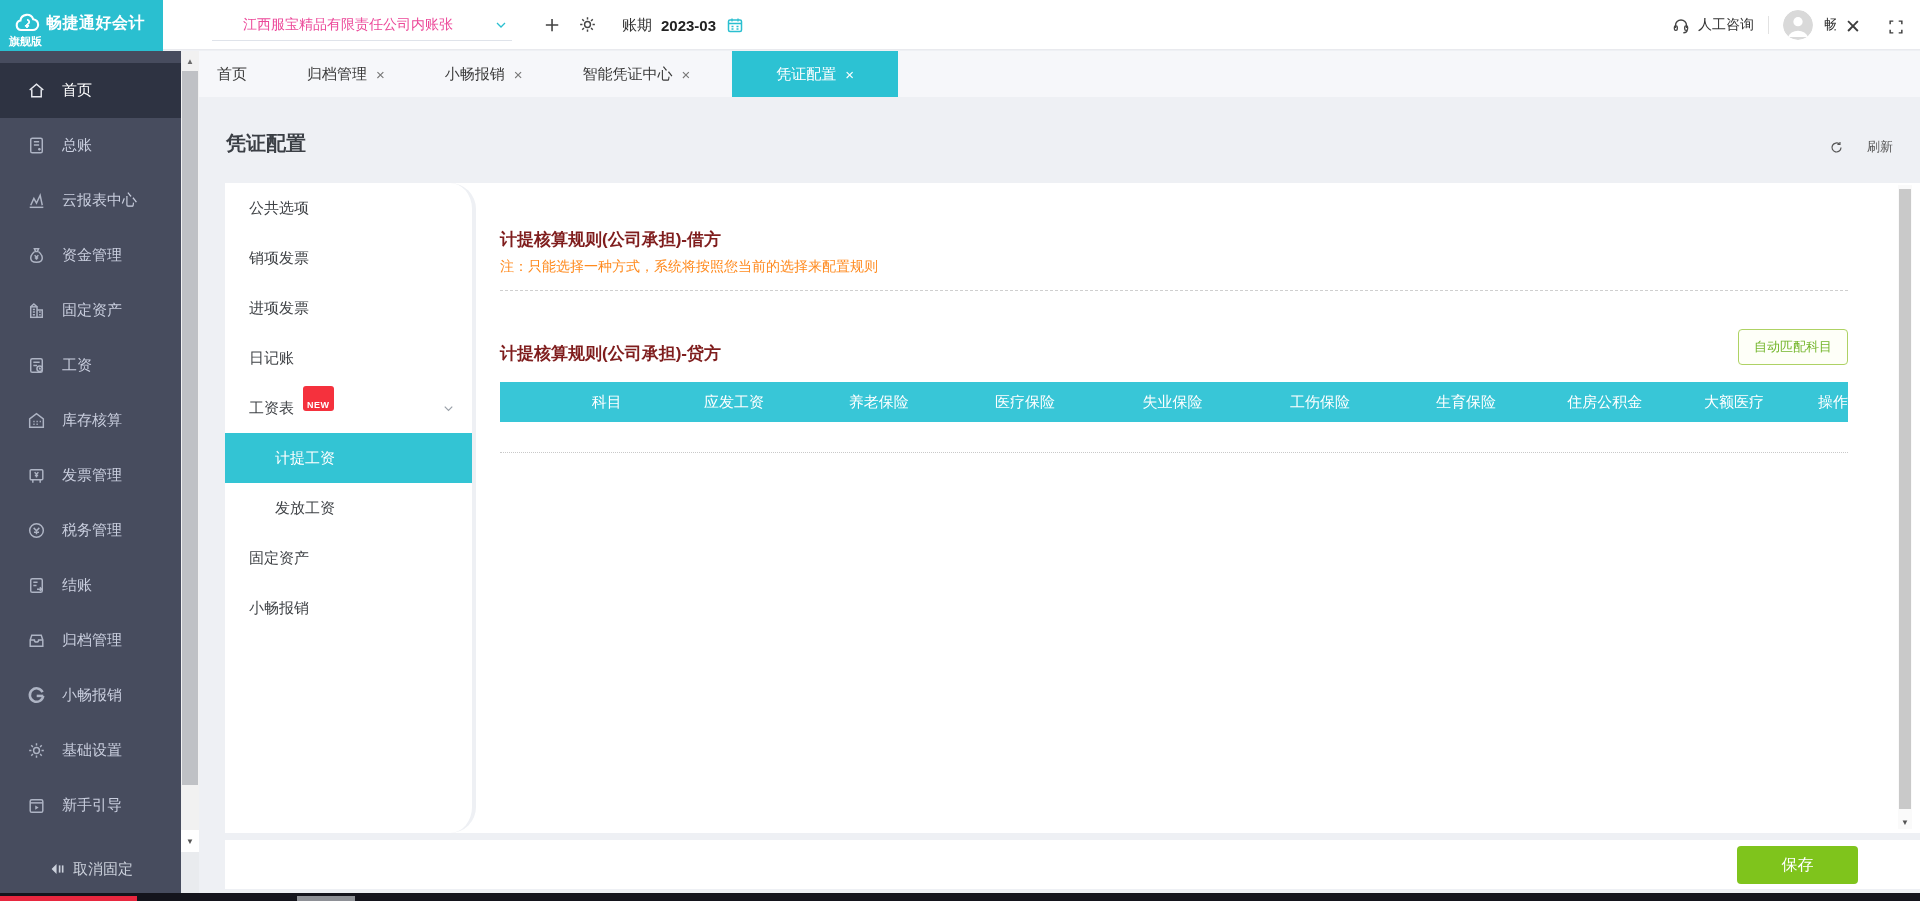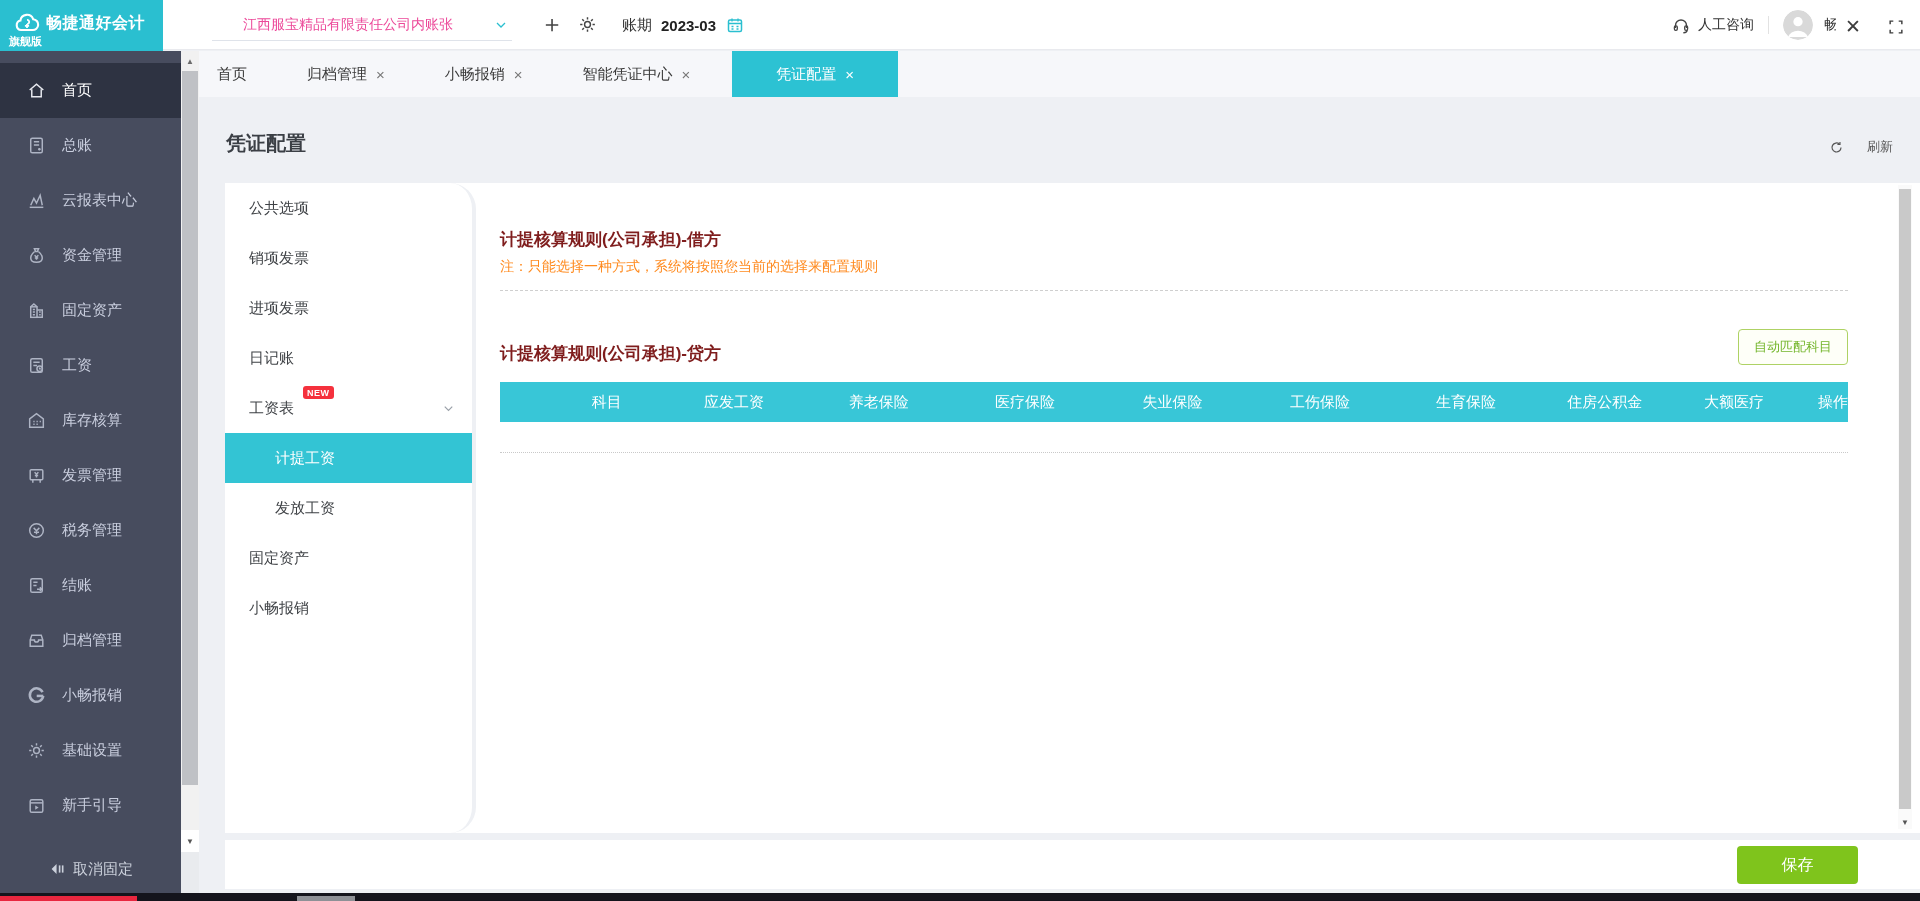--- a/index.html
+++ b/index.html
@@ -59,21 +59,21 @@
   
   .page-title{position:absolute;left:226px;top:130px;font-size:20px;font-weight:600;color:#3b3f45;}
   .refresh{position:absolute;right:27px;top:138px;display:flex;align-items:center;gap:23px;color:#555;font-size:13px;cursor:pointer;}
 
   
   .card{position:absolute;left:225px;top:183px;width:1695px;height:650px;background:#fff;}
   .subnav{position:absolute;left:0;top:0;width:247px;height:650px;background:#fff;border-right:4px solid #eef0f4;box-sizing:content-box;border-radius:26px;}
   .subnav-item{height:50px;display:flex;align-items:center;padding-left:24px;font-size:15px;color:#3f4246;position:relative;cursor:pointer;}
   .subnav-item.child{padding-left:50px;}
   .subnav-item.active{background:#33c4d4;color:#fff;}
-  .subnav-badge{position:absolute;left:78px;top:3px;background:#f5313d;color:#fff;font-size:9px;font-weight:bold;padding:2px 4px 1px;border-radius:3px;letter-spacing:.5px;}
+  .subnav-badge{position:absolute;left:78px;top:3px;background:#f5313d;color:#fff;font-size:9px;font-weight:bold;padding:14px 4px 1px;border-radius:3px;letter-spacing:.5px;}
   .subnav-caret{position:absolute;right:16px;top:18px;color:#9aa0a8;}
 
   .main{position:absolute;left:251px;top:0;right:0;bottom:0;padding:0 72px 0 24px;}
   .section-title{margin:45px 0 0;font-size:17px;font-weight:bold;color:#7f1d1d;}
   .note{margin-top:7px;font-size:14px;color:#ff8a1e;}
   .dashed{margin-top:14px;border-top:1px dashed #cfcfcf;height:0;}
   .section2-row{margin-top:38px;display:flex;justify-content:space-between;align-items:flex-end;}
   .auto-btn{border:1px solid #aed264;color:#74b62c;background:#fefff8;font-size:13px;padding:8px 15px;border-radius:4px;cursor:pointer;font-family:inherit;}
   .thead{margin-top:17px;height:40px;background:#38c6d7;display:flex;align-items:center;color:#fff;font-size:15px;}
   .th{text-align:right;}

